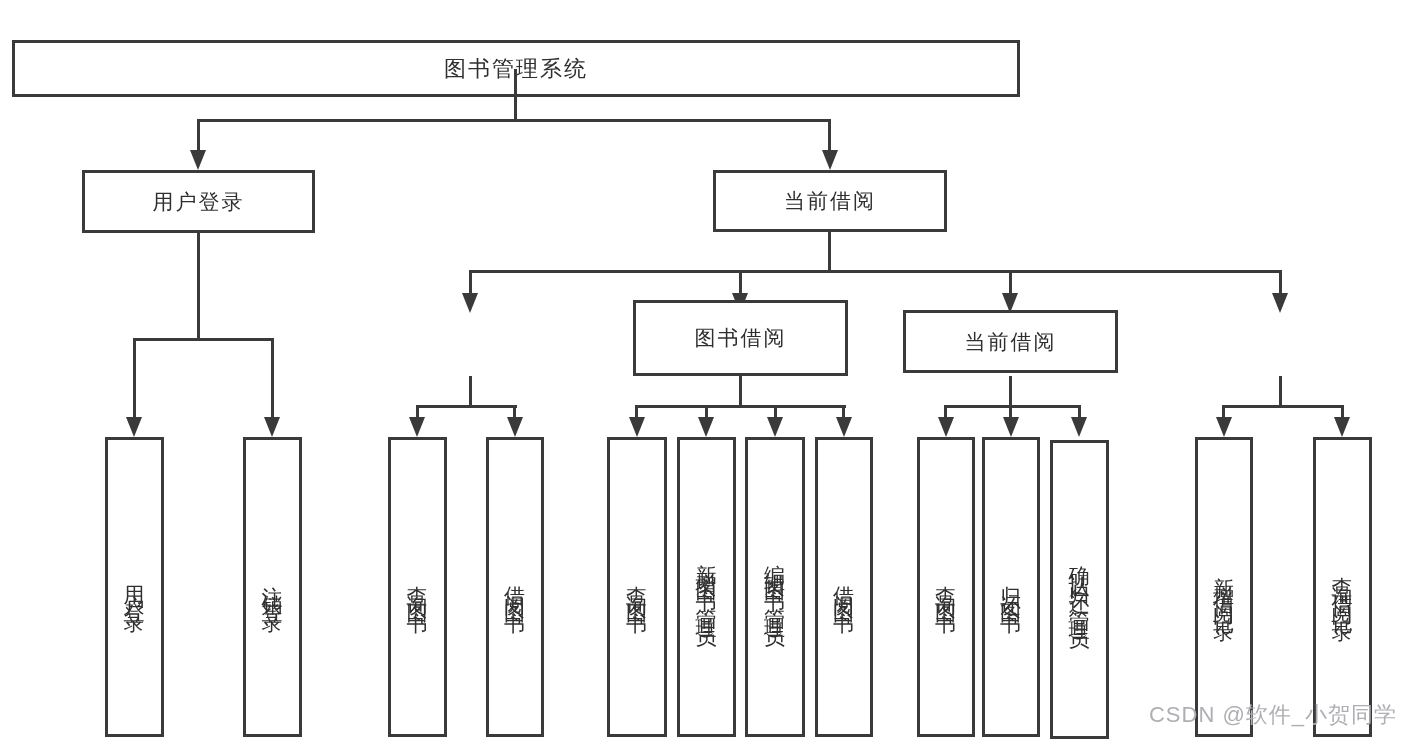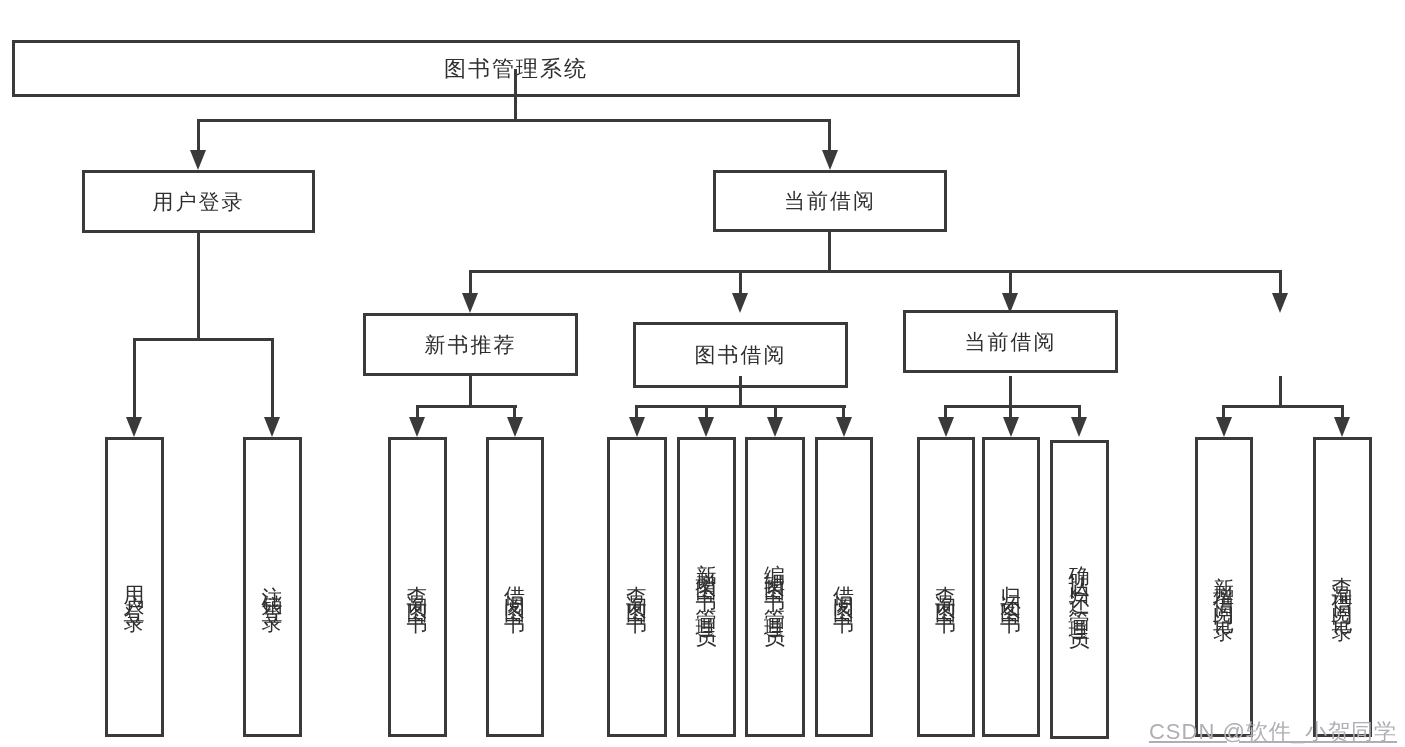--- a/index.html
+++ b/index.html
@@ -38,27 +38,26 @@
   .hline{height:3px;}
   .vline{width:3px;}
   .arrow{
     position:absolute;width:0;height:0;
     border-left:8px solid transparent;
     border-right:8px solid transparent;
     border-top:20px solid #3a3a3a;
   }
   .watermark{
     position:absolute;
-    right:8px;bottom:0;
+    right:8px;bottom:17px;
     font-size:22px;
     color:#aeaeb4;
     letter-spacing:1px;
     z-index:10;
     white-space:nowrap;
-    text-decoration:underline;
   }
 </style>
 </head>
 <body>
 
 <div id="canvas">
 
   <div class="box root" style="left:12px;top:12px;width:1008px;height:57px;margin-top:28px;">图书管理系统</div>
 
   <div class="vline" style="left:514px;top:69px;height:50px;"></div>
@@ -82,22 +81,21 @@
   <div class="hline" style="left:469px;top:270px;width:813px;"></div>
   <div class="vline" style="left:469px;top:270px;height:25px;"></div>
   <div class="vline" style="left:739px;top:270px;height:25px;"></div>
   <div class="vline" style="left:1009px;top:270px;height:25px;"></div>
   <div class="vline" style="left:1279px;top:270px;height:25px;"></div>
   <div class="arrow" style="left:462px;top:293px;"></div>
   <div class="arrow" style="left:732px;top:293px;"></div>
   <div class="arrow" style="left:1002px;top:293px;"></div>
   <div class="arrow" style="left:1272px;top:293px;"></div>
 
-  <div class="box" style="left:363px;top:313px;width:215px;height:63px;">新书推荐</div>
-  <div class="box" style="left:633px;top:322px;width:215px;height:66px;">图书借阅</div>
+  <div class="box" style="left:633px;top:300px;width:215px;height:76px;">图书借阅</div>
   <div class="box" style="left:903px;top:310px;width:215px;height:63px;">当前借阅</div>
 
   <div class="vline" style="left:469px;top:376px;height:29px;"></div>
   <div class="hline" style="left:416px;top:405px;width:101px;"></div>
   <div class="vline" style="left:416px;top:405px;height:14px;"></div>
   <div class="vline" style="left:513px;top:405px;height:14px;"></div>
   <div class="arrow" style="left:409px;top:417px;"></div>
   <div class="arrow" style="left:507px;top:417px;"></div>
 
   <div class="vline" style="left:739px;top:376px;height:29px;"></div>

